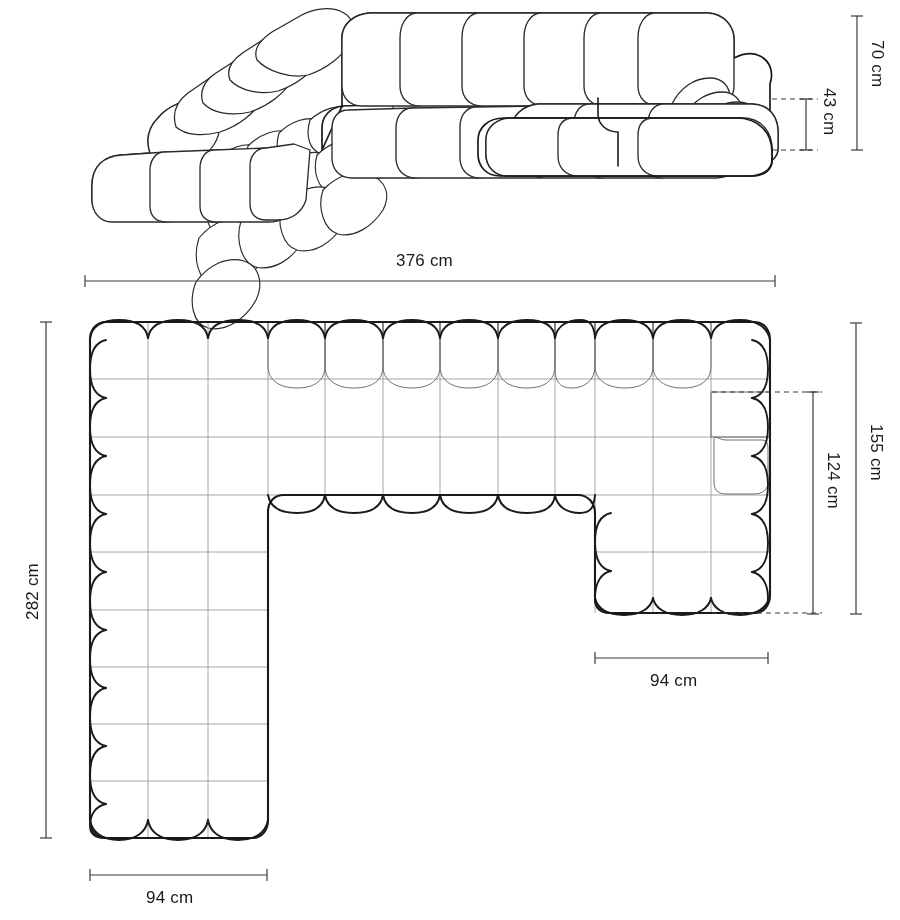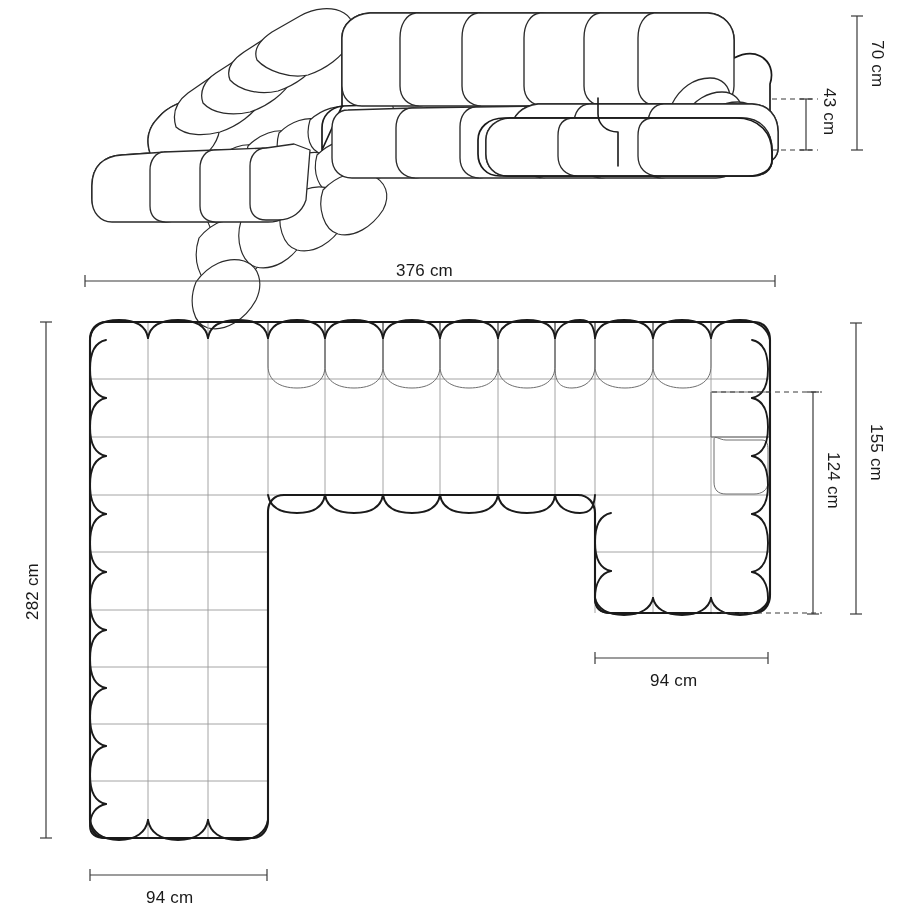--- a/index.html
+++ b/index.html
@@ -414,21 +414,21 @@
       <line x1="90" y1="875" x2="267" y2="875" stroke-width="1.2"></line>
       <line x1="90" y1="869" x2="90" y2="881" stroke-width="1.2"></line>
       <line x1="267" y1="869" x2="267" y2="881" stroke-width="1.2"></line>
     </g>
   </svg>
 
   <div class="dimlabel rot-cw" style="left:886px; top:40px;">70 cm</div>
 
   <div class="dimlabel rot-cw" style="left:838px; top:88px;">43 cm</div>
 
-  <div class="dimlabel" style="left:396px; top:262px;">376 cm</div>
+  <div class="dimlabel" style="left:396px; top:252px;">376 cm</div>
 
   <div class="dimlabel rot-ccw" style="left:24px; top:620px;">282 cm</div>
 
   <div class="dimlabel rot-cw" style="left:885px; top:424px;">155 cm</div>
 
   <div class="dimlabel rot-cw" style="left:842px; top:452px;">124 cm</div>
 
   <div class="dimlabel" style="left:650px; top:672px;">94 cm</div>
 
   <div class="dimlabel" style="left:146px; top:889px;">94 cm</div>

